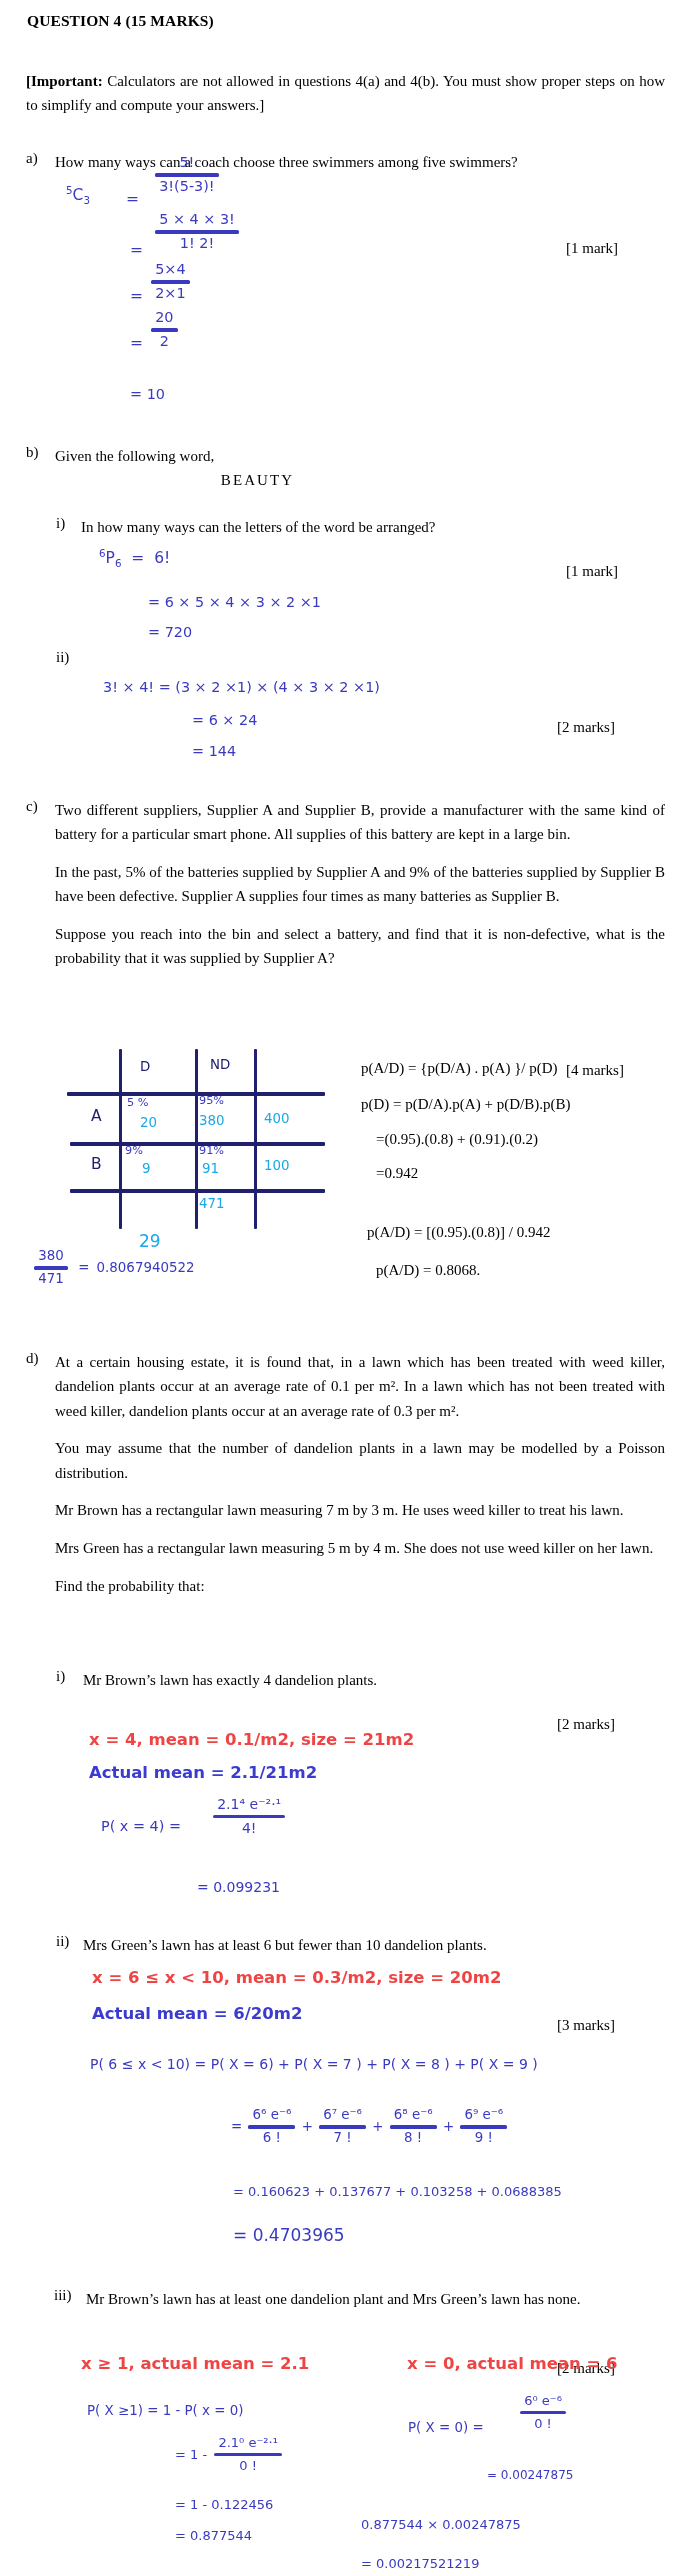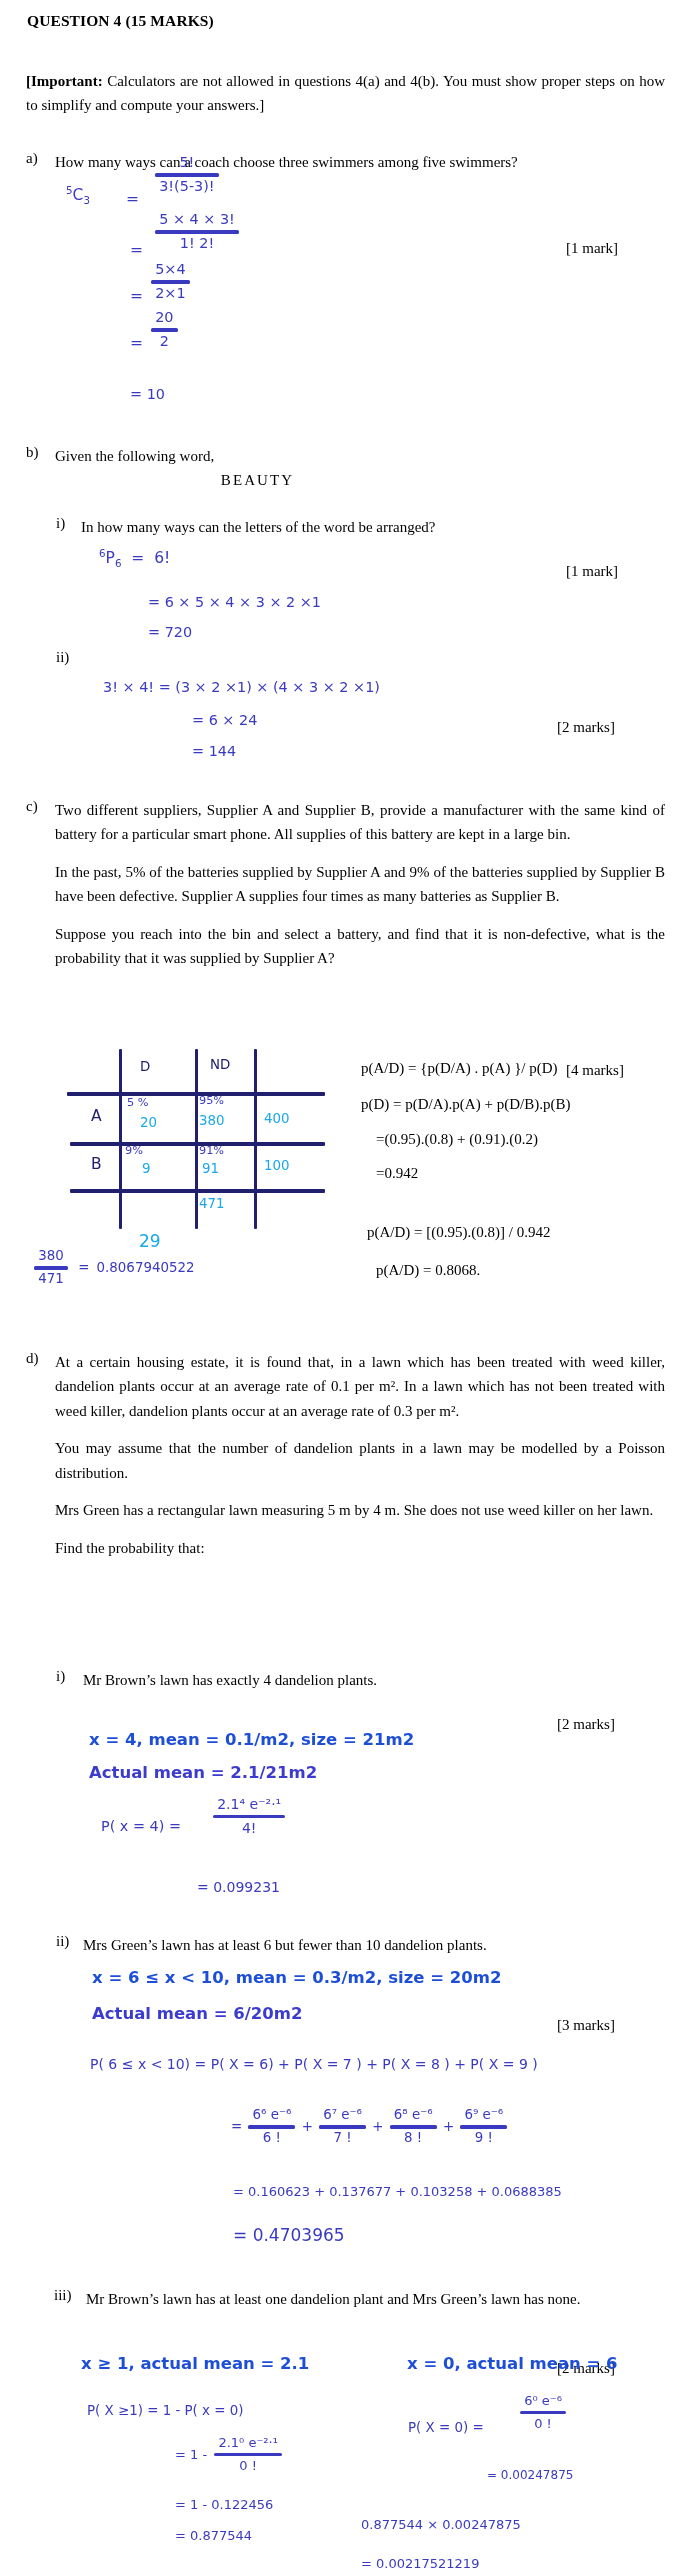--- a/index.html
+++ b/index.html
@@ -92,21 +92,21 @@
   .sup { vertical-align: super; font-size: 0.62em; }
   .sub { vertical-align: sub; font-size: 0.62em; }
 
   
   .annot {
     position: absolute;
     font-family: "DejaVu Sans", sans-serif;
     font-weight: bold;
     white-space: nowrap;
   }
-  .annot-cyan { color: #1d4ed8; }
+  .annot-cyan { color: #ef4444; }
   .annot-blue { color: #3b3bcf; }
 
   
   #hand-table {
     position: absolute;
     left: 62px; top: 1049px;
     width: 263px; height: 180px;
     color: #20206e;
   }
   #hand-table .vline, #hand-table .hline {
@@ -272,20 +272,21 @@
   <div class="eqblock" style="left:376px; top:1131px;">=(0.95).(0.8) + (0.91).(0.2)</div>
   <div class="eqblock" style="left:376px; top:1165px;">=0.942</div>
   <div class="eqblock" style="left:367px; top:1224px;">p(A/D) = [(0.95).(0.8)] / 0.942</div>
   <div class="eqblock" style="left:376px; top:1262px;text-align:right;">p(A/D) = 0.8068.</div>
 
   <div class="abs" style="left:26px; top:1350px; width:639px; display:flex;">
     <div class="part-label">d)</div>
     <div class="part-body" style="width:610px;">
       <p class="para">At a certain housing estate, it is found that, in a lawn which has been treated with weed killer, dandelion plants occur at an average rate of 0.1 per m². In a lawn which has not been treated with weed killer, dandelion plants occur at an average rate of 0.3 per m².</p>
       <p class="para">You may assume that the number of dandelion plants in a lawn may be modelled by a Poisson distribution.</p>
+      <p class="para">Mr Brown has a rectangular lawn measuring 7 m by 3 m. He uses weed killer to treat his lawn.</p>
       <p class="para">Mrs Green has a rectangular lawn measuring 5 m by 4 m. She does not use weed killer on her lawn.</p>
       <p class="para">Find the probability that:</p>
     </div>
   </div>
 
   <div class="abs" style="left:56px; top:1668px; width:608px; display:flex;">
     <div class="part-label" style="width:27px;">i)</div>
     <div class="part-body" style="width:515px;">Mr Brown’s lawn has exactly 4 dandelion plants.</div>
   </div>
   <div class="marks" style="left:557px; top:1668px;">[2 marks]</div>

